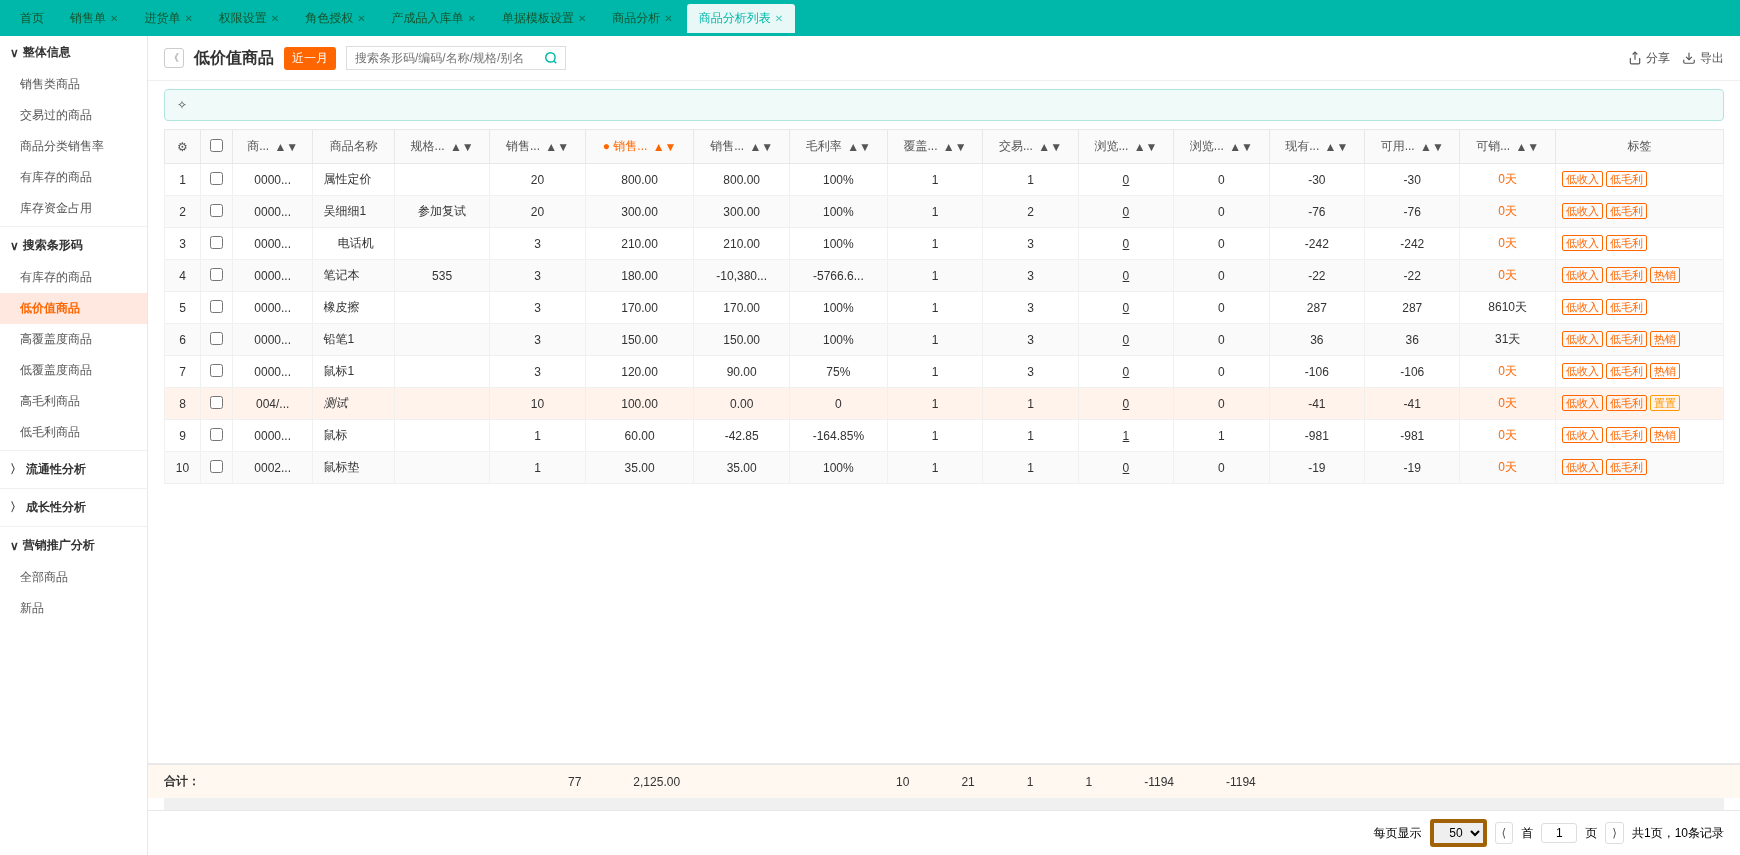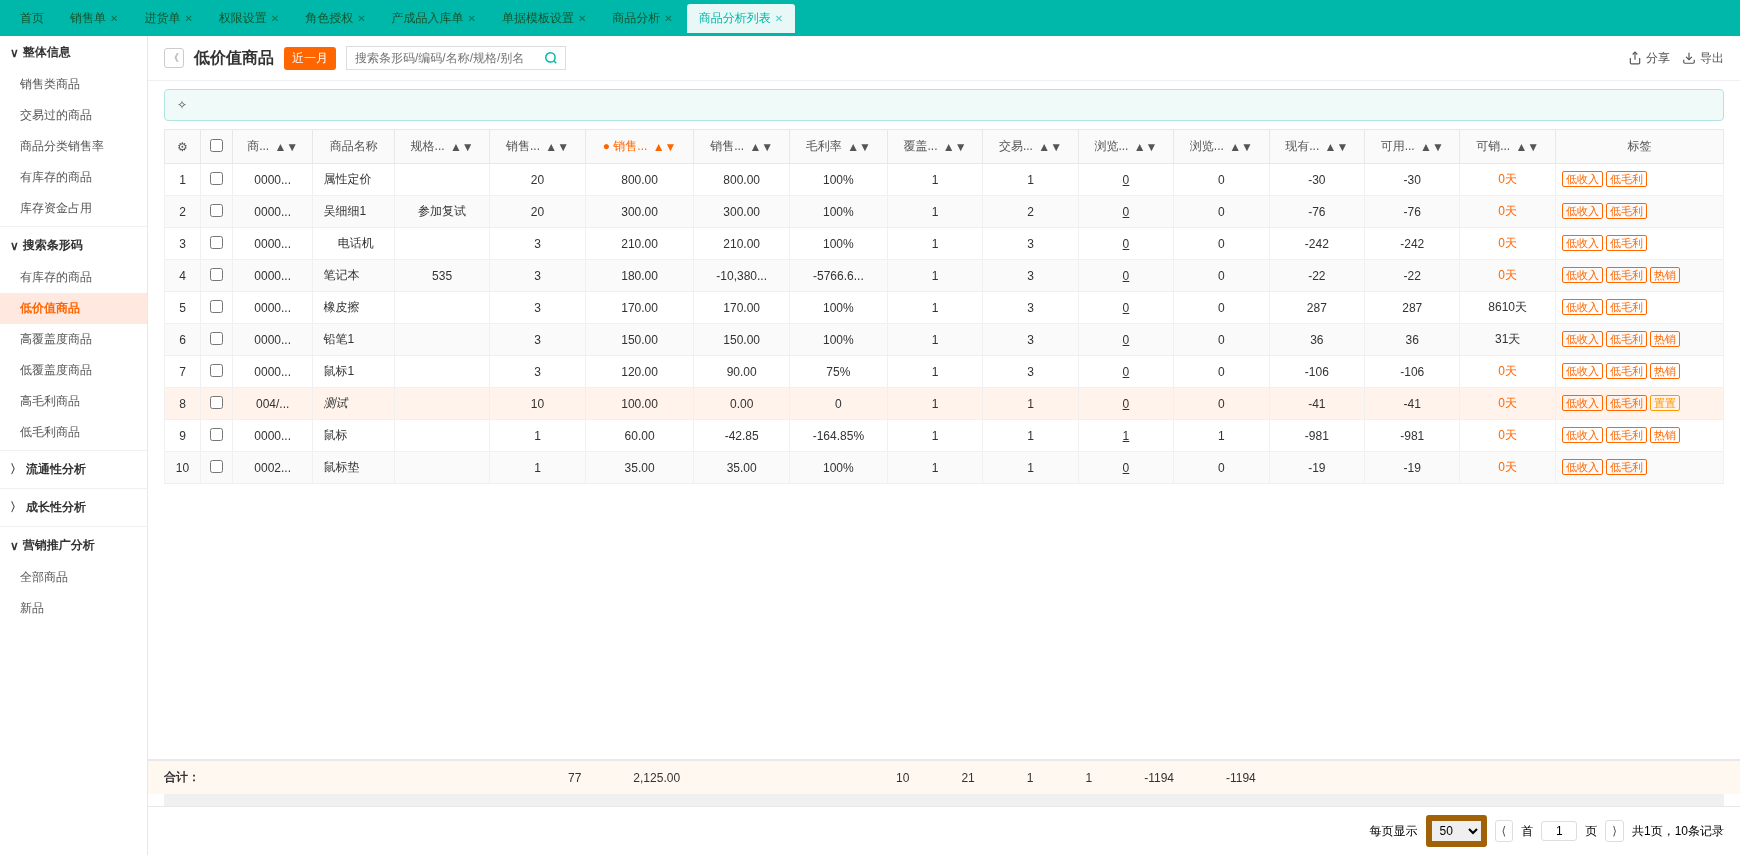--- a/index.html
+++ b/index.html
@@ -223,24 +223,25 @@
       display: flex;
       align-items: center;
       justify-content: flex-end;
       padding: 8px 16px;
       gap: 8px;
       border-top: 1px solid #e8e8e8;
       background: #fff;
       flex-shrink: 0;
     }
     .page-size-select {
-      border: 6px solid #a16207;
+      border: 4px solid #a16207;
       border-radius: 3px;
       padding: 2px 4px;
       cursor: pointer;
+      text-align: right;
     }
     .page-nav-btn {
       border: 1px solid #ddd;
       background: #fff;
       border-radius: 3px;
       padding: 3px 6px;
       cursor: pointer;
       color: #555;
     }
     .page-input {

